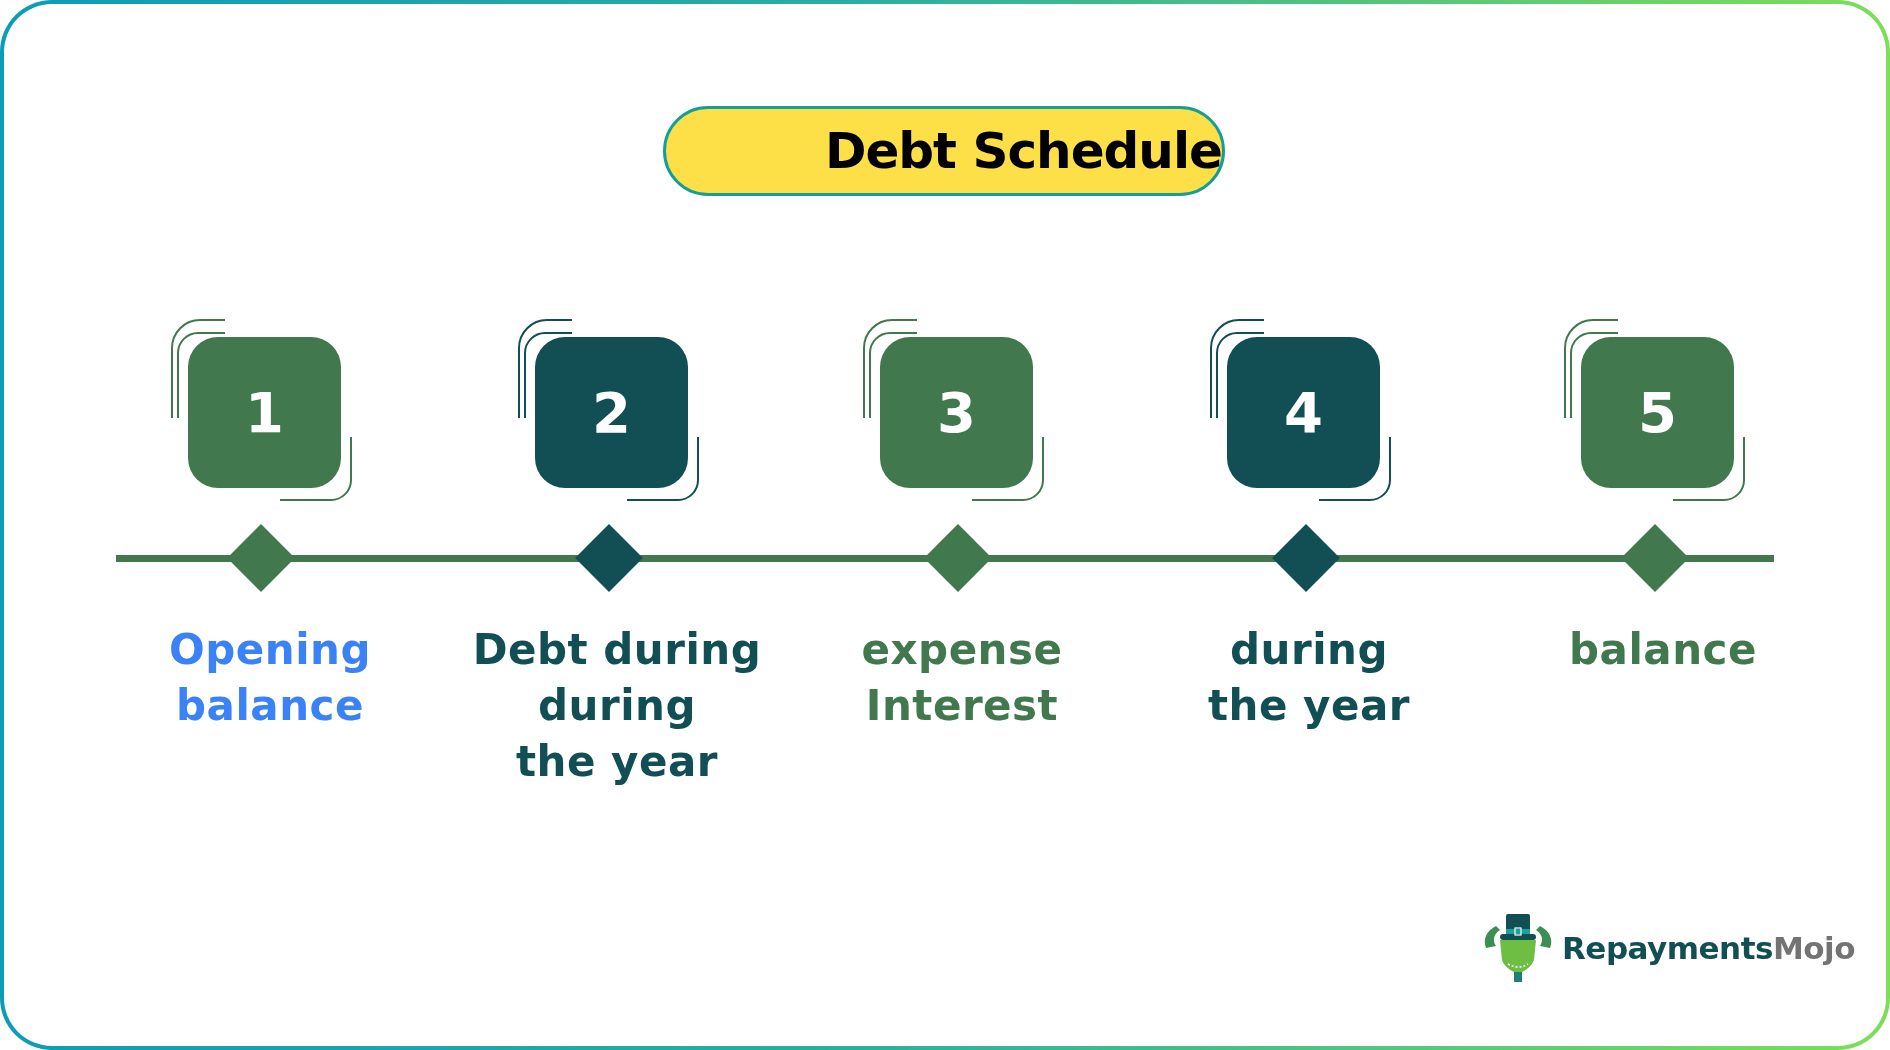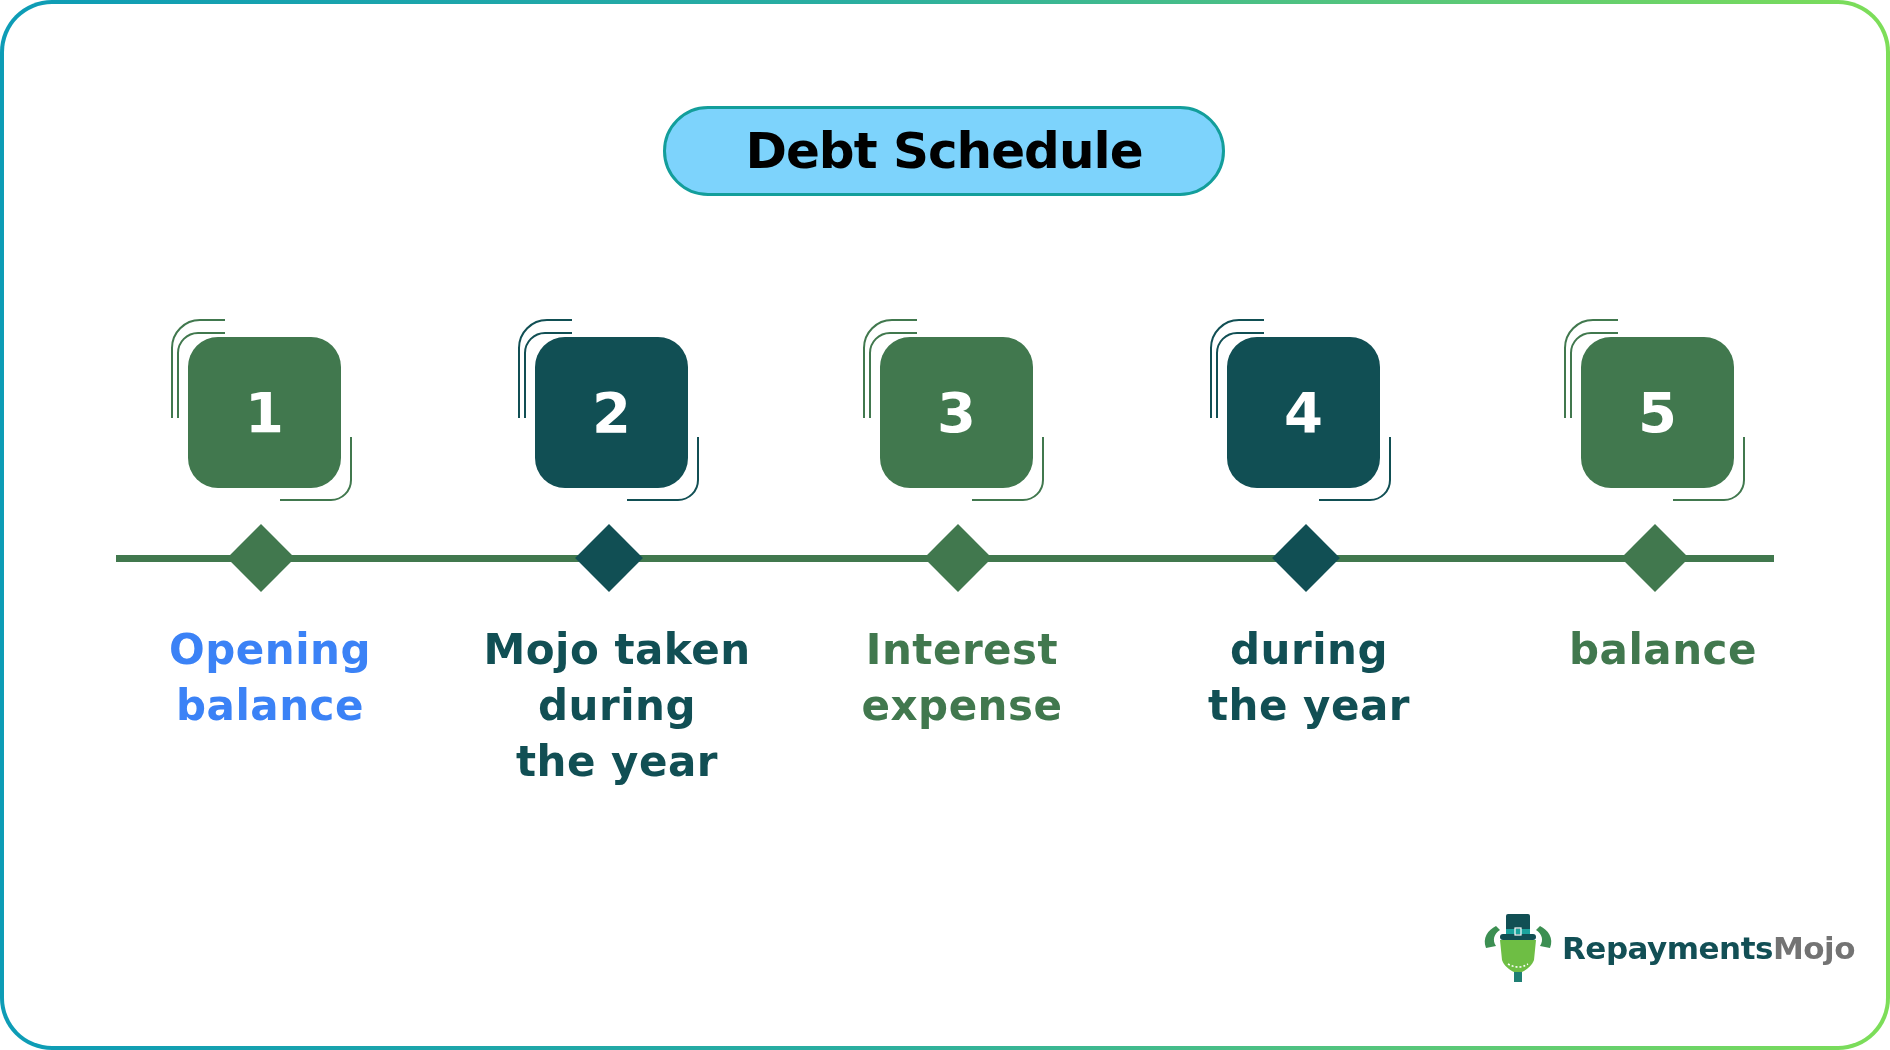--- a/index.html
+++ b/index.html
@@ -28,24 +28,24 @@
       background: #ffffff;
       border-radius: 48px;
     }
     .title-pill {
       position: absolute;
       left: 663px; top: 106px;
       width: 562px; height: 90px;
       box-sizing: border-box;
       border: 3px solid #139e9b;
       border-radius: 46px;
-      background: #7dd3fc;
+      background: #fde047;
       display: flex;
       align-items: center;
-      justify-content: center;
+      justify-content: flex-end;
     }
     .title-pill span {
       font-family: "DejaVu Sans", sans-serif;
       font-weight: bold;
       font-size: 50px;
       color: #000000;
       letter-spacing: -1px;
     }
     .timeline-line {
       position: absolute;
@@ -148,39 +148,39 @@
   <svg class="deco" width="220" height="220">
     <path d="M12 108 V38 a28 28 0 0 1 28 -28 H65" fill="none" stroke="#114f54" stroke-width="2"></path>
     <path d="M18 108 V43 a20 20 0 0 1 20 -20 H65" fill="none" stroke="#114f54" stroke-width="2"></path>
     <path d="M191 127 V170 a20 20 0 0 1 -20 20 H120" fill="none" stroke="#114f54" stroke-width="2"></path>
   </svg>
   <div class="num-box" style="background:#114f54;">
     <span>2</span>
   </div>
   <div class="diamond" style="left:78px; background:#114f54;"></div>
   <div class="label" style="color:#114f54;">
-    <div>Mojo taken</div>
+    <div>Debt during</div>
     <div>during</div>
     <div>the year</div>
   </div>
 </div>
 
 <div class="step" style="left:852px;">
   <svg class="deco" width="220" height="220">
     <path d="M12 108 V38 a28 28 0 0 1 28 -28 H65" fill="none" stroke="#41784e" stroke-width="2"></path>
     <path d="M18 108 V43 a20 20 0 0 1 20 -20 H65" fill="none" stroke="#41784e" stroke-width="2"></path>
     <path d="M191 127 V170 a20 20 0 0 1 -20 20 H120" fill="none" stroke="#41784e" stroke-width="2"></path>
   </svg>
   <div class="num-box" style="background:#41784e;">
     <span>3</span>
   </div>
   <div class="diamond" style="left:82px; background:#41784e;"></div>
   <div class="label" style="color:#41784e;">
+    <div>expense</div>
     <div>Interest</div>
-    <div>expense</div>
   </div>
 </div>
 
 <div class="step" style="left:1199px;">
   <svg class="deco" width="220" height="220">
     <path d="M12 108 V38 a28 28 0 0 1 28 -28 H65" fill="none" stroke="#114f54" stroke-width="2"></path>
     <path d="M18 108 V43 a20 20 0 0 1 20 -20 H65" fill="none" stroke="#114f54" stroke-width="2"></path>
     <path d="M191 127 V170 a20 20 0 0 1 -20 20 H120" fill="none" stroke="#114f54" stroke-width="2"></path>
   </svg>
   <div class="num-box" style="background:#114f54;">

